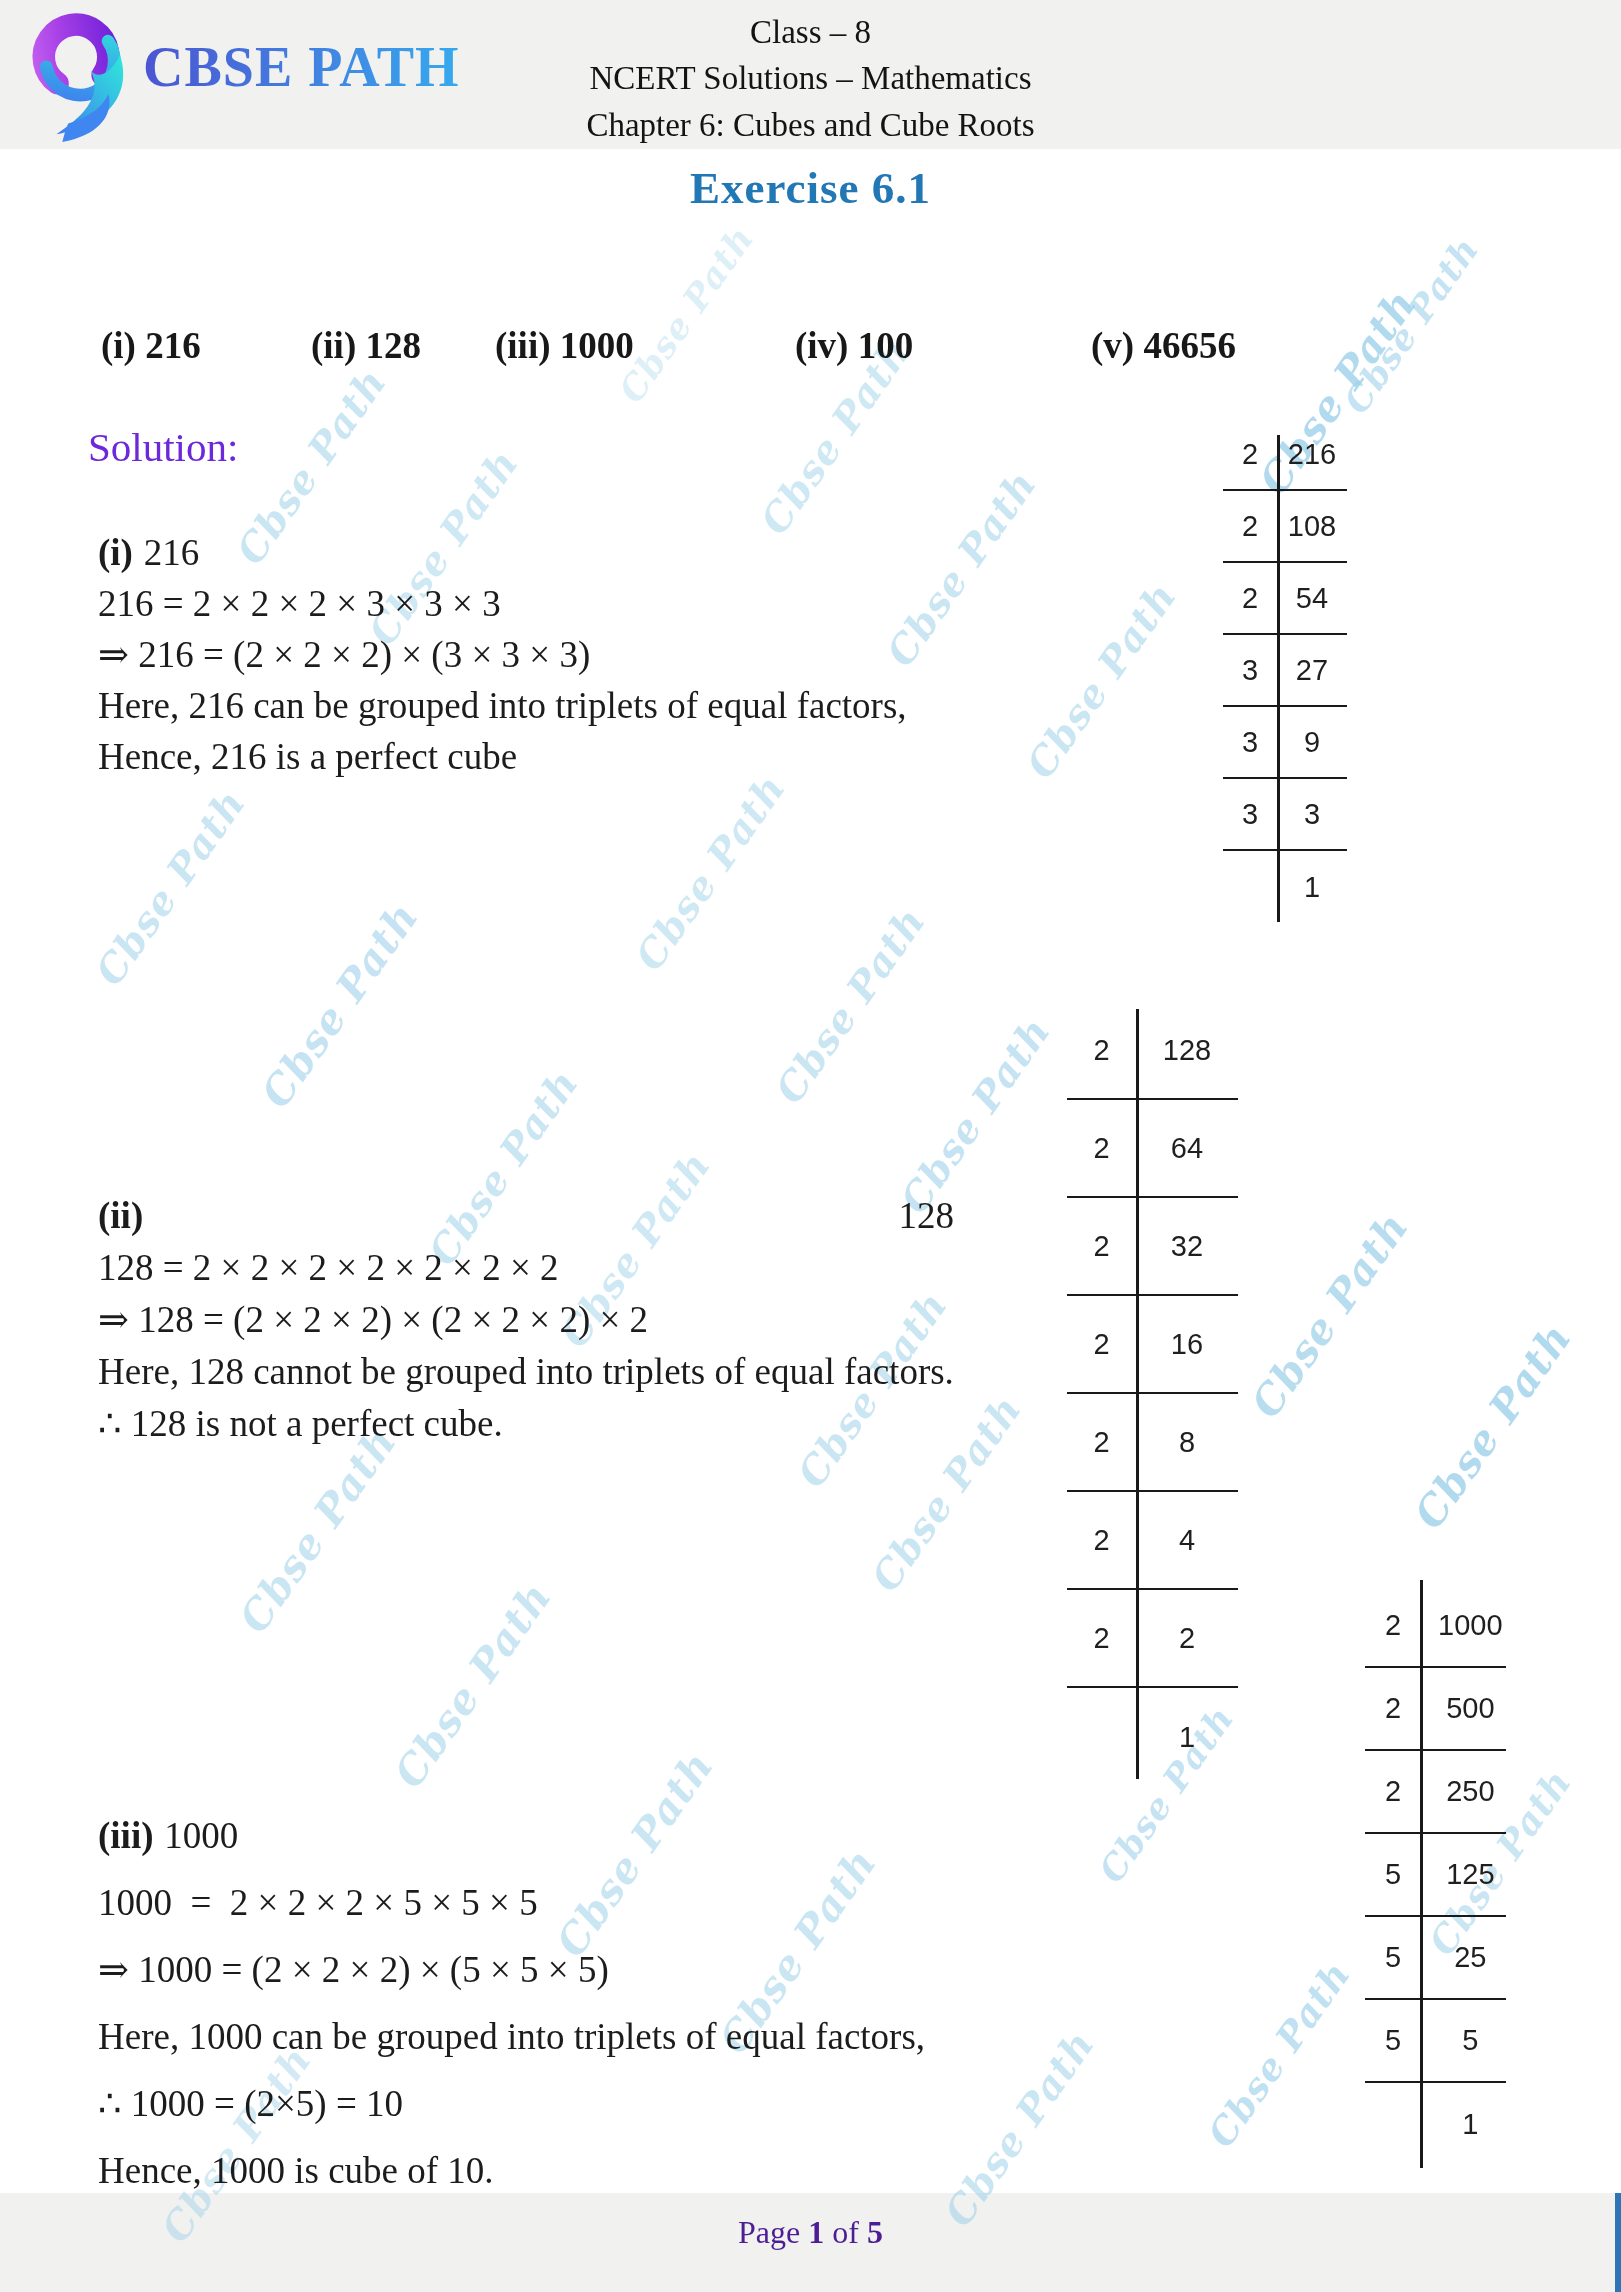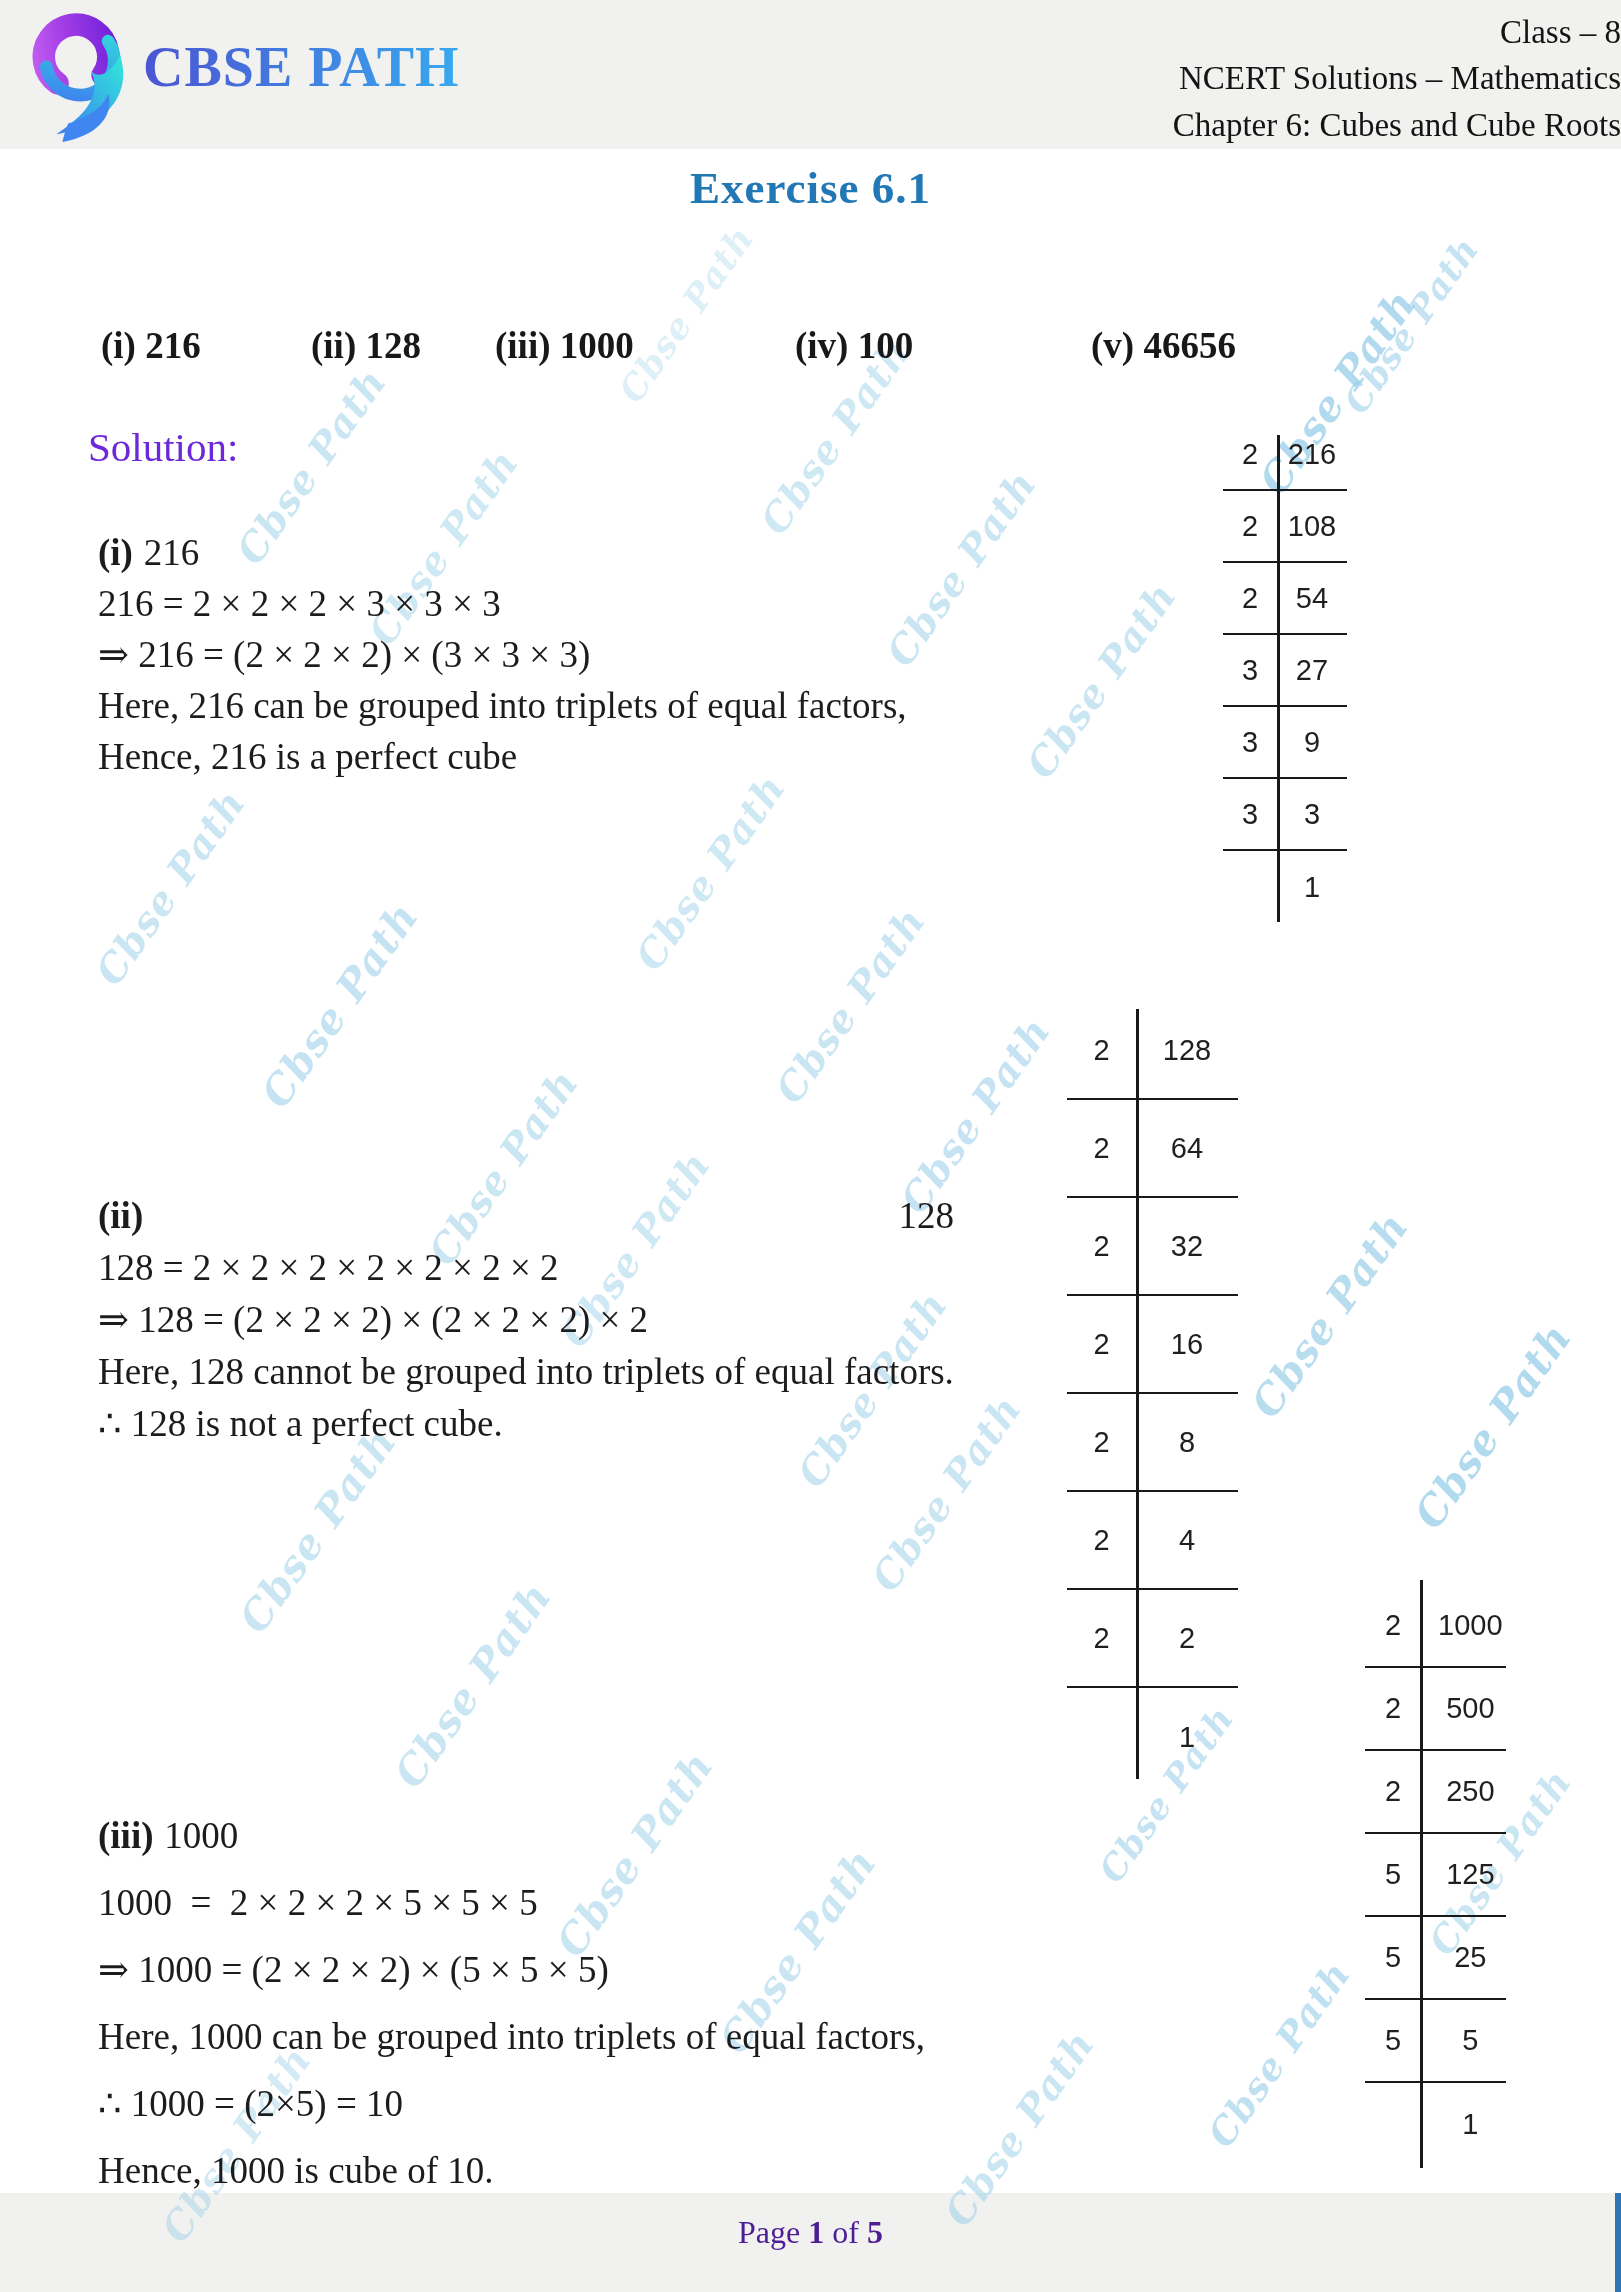--- a/index.html
+++ b/index.html
@@ -5,21 +5,21 @@
   html,body{margin:0;padding:0;background:#888;}
   #page{position:relative;width:1621px;height:2293px;background:#ffffff;overflow:hidden;
         font-family:"Liberation Serif","DejaVu Serif",serif;color:#1c1c1c;}
   .band{position:absolute;left:0;width:100%;background:#f1f1ef;}
   .band.header{top:0;height:149px;}
   .band.footer{top:2193px;height:100px;}
   .logo-svg{position:absolute;left:17.6px;top:5.9px;width:120px;height:137px;}
   .brand{position:absolute;left:143px;top:35px;font-size:56px;font-weight:bold;letter-spacing:1px;
          background:linear-gradient(90deg,#4c55d2,#37a9ee);-webkit-background-clip:text;background-clip:text;
          color:transparent;}
-  .hline{position:absolute;left:0;width:100%;text-align:right;font-size:33px;line-height:39px;color:#141414;}
+  .hline{position:absolute;left:0;width:100%;text-align:center;font-size:33px;line-height:39px;color:#141414;}
   .h1{top:12.7px;} .h2{top:59px;} .h3{top:106px;}
   .ex-title{position:absolute;left:0;width:100%;text-align:center;top:163px;font-size:45px;line-height:51px;
             font-weight:bold;color:#2277b5;letter-spacing:1px;}
   .q-text{position:absolute;left:98px;top:271px;font-size:38px;line-height:45px;font-weight:bold;color:#181818;}
   .optrow{position:absolute;left:0;top:324px;width:100%;height:45px;}
   .opt{position:absolute;font-size:37px;line-height:43px;font-weight:bold;color:#181818;}
   .sol-label{position:absolute;left:88px;top:424px;font-size:41px;line-height:47px;font-weight:normal;color:#6d28d9;}
   .part{position:absolute;left:98px;font-size:37px;color:#1c1c1c;}
   .part .ln{display:flex;align-items:center;white-space:pre;}
   .p1 .ln{height:51px;} .p2 .ln{height:52px;justify-content:space-between;} .p3 .ln{height:67px;}

